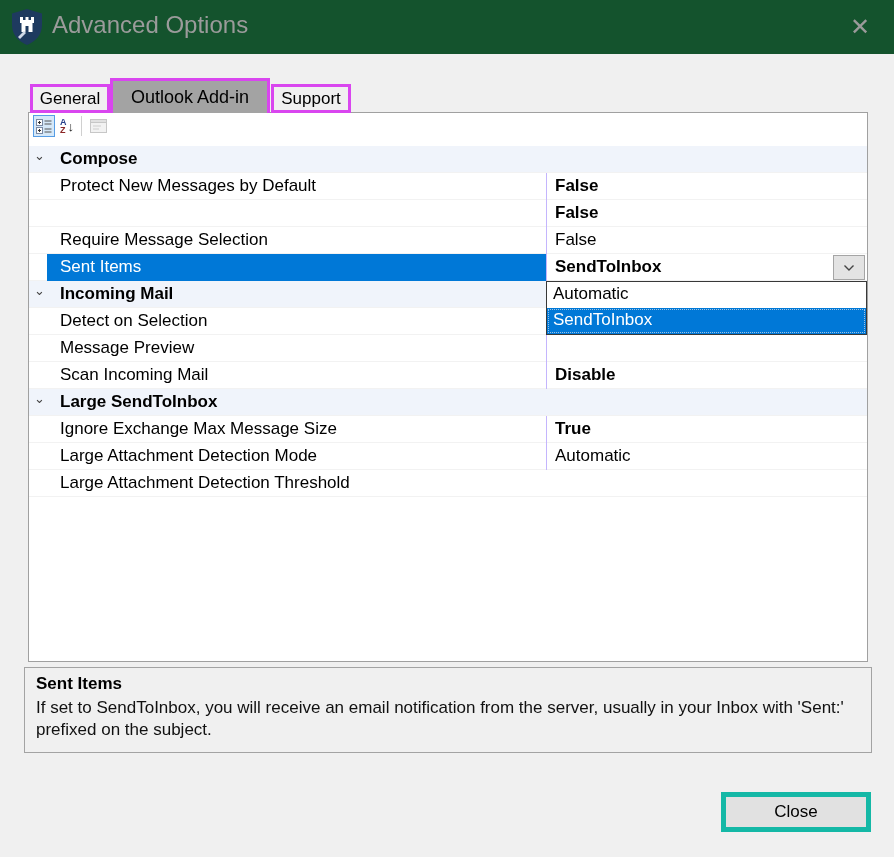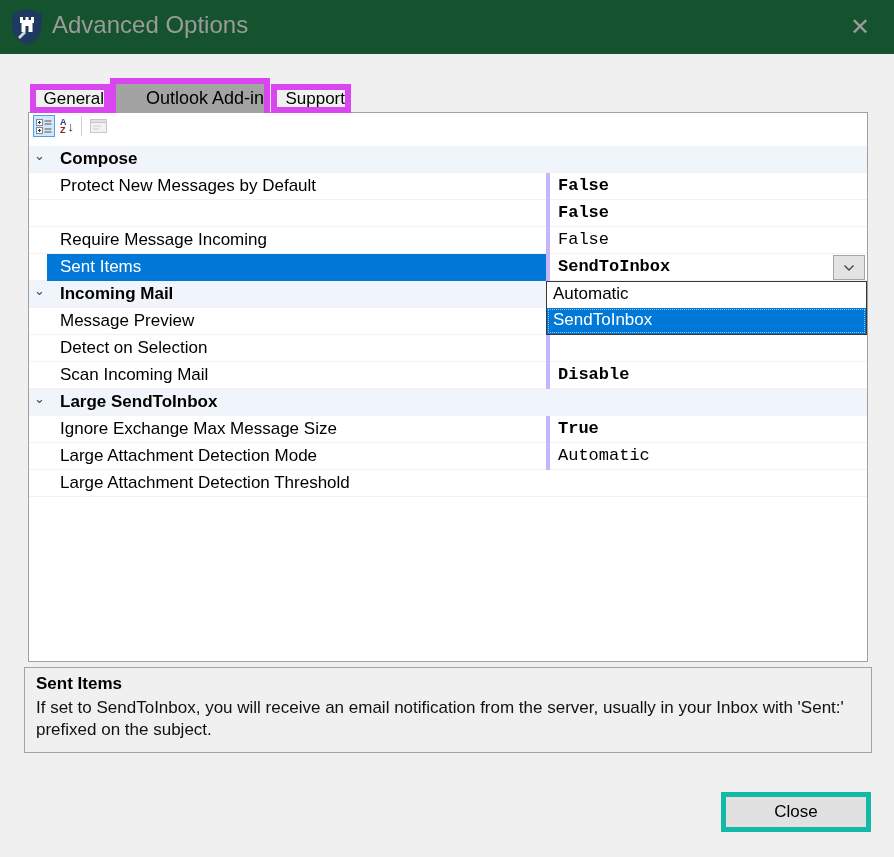--- a/index.html
+++ b/index.html
@@ -11,21 +11,21 @@
   }
   
   .titlebar { position:absolute; left:0; top:0; width:894px; height:54px; background:#14532d; }
   .app-icon { position:absolute; left:10px; top:8px; width:34px; height:38px; }
   .app-title { position:absolute; left:52px; top:11px; font-size:24px; color:#9b9b9b; }
   .win-close { position:absolute; right:14px; top:8px; width:40px; height:38px;
     display:flex; align-items:center; justify-content:center;
     font-size:24px; color:#9a9a9a; cursor:default; }
   
   .tab { position:absolute; top:84px; height:29px; background:#f0f0f0;
-    border:6px solid #d946ef; display:flex; align-items:center; justify-content:flex-end;
+    border:3px solid #d946ef; display:flex; align-items:center; justify-content:center;
     font-size:17px; z-index:2; }
   .tab.selected { top:78px; height:35px; background:#a3a3a3; border-bottom:none; z-index:4;
     font-size:18px; }
   #tab-general { left:30px; width:80px; }
   #tab-addin   { left:110px; width:160px; }
   #tab-support { left:271px; width:80px; }
   
   .grid { position:absolute; left:28px; top:112px; width:840px; height:550px;
     background:#ffffff; border:1px solid #a0a0a0; z-index:1; }
   .pg-toolbar { position:absolute; left:0; top:0; width:100%; height:27px; background:#ffffff; }
@@ -42,21 +42,21 @@
   .grid-row { position:relative; width:838px; height:27px; font-size:17px;
     border-bottom:1px solid #f2f2f2; background:#ffffff; }
   .grid-row.category { background:#f0f4fb; font-weight:bold; }
   .cat-chev { position:absolute; left:5px; top:2px; font-size:13px; color:#444; font-weight:normal; }
   .cat-label { position:absolute; left:31px; top:3px; }
   .prop-name { position:absolute; left:0; top:0; width:517px; height:27px;
     padding:3px 0 0 31px; overflow:hidden; white-space:nowrap; }
   .grid-row.selected .prop-name { left:18px; width:499px; padding-left:13px;
     background:#0078d7; color:#ffffff; }
   .prop-value { position:absolute; left:517px; top:0; width:321px; height:27px;
-    padding:3px 0 0 8px; border-left:4px solid #c4b5fd; overflow:hidden; white-space:nowrap;font-family:Liberation Mono, monospace; }
+    padding:3px 0 0 8px; border-left:1px solid #c4b5fd; overflow:hidden; white-space:nowrap; }
   .prop-value.bold { font-weight:bold; }
   .combo-btn { position:absolute; right:2px; top:1px; width:32px; height:25px;
     background:#e3e3e3; border:1px solid #a5a5a5;
     display:flex; align-items:center; justify-content:center; }
   
   .popup { position:absolute; left:517px; top:168px; width:321px;
     background:#ffffff; border:1px solid #383838; z-index:6; }
   .popup-item { height:26px; font-size:17px; padding:2px 0 0 6px; white-space:nowrap; }
   .popup-item.selected { background:#0078d7; color:#ffffff; outline:1px dotted #9cc3e5; outline-offset:-2px; }
   
@@ -137,41 +137,41 @@
           <span class="cat-label">Compose</span>
         </div>
         <div class="grid-row property">
           <div class="prop-name">Protect New Messages by Default</div>
           <div class="prop-value bold"><span>False</span></div>
         </div>
         <div class="grid-row property">
           <div class="prop-value bold"><span>False</span></div>
         </div>
         <div class="grid-row property">
-          <div class="prop-name">Require Message Incoming</div>
+          <div class="prop-name">Require Message Selection</div>
           <div class="prop-value"><span>False</span></div>
         </div>
         <div class="grid-row property selected">
           <div class="prop-name">Sent Items</div>
           <div class="prop-value bold"><span>SendToInbox</span><div class="combo-btn">
               <svg width="12" height="8" viewBox="0 0 12 8">
                 <path d="M1.5 1.5 L6 6 L10.5 1.5" fill="none" stroke="#444" stroke-width="1.4"></path>
               </svg>
             </div></div>
         </div>
         <div class="grid-row category">
           <span class="cat-chev">⌄</span>
           <span class="cat-label">Incoming Mail</span>
         </div>
         <div class="grid-row property">
+          <div class="prop-name">Detect on Selection</div>
+          <div class="prop-value"></div>
+        </div>
+        <div class="grid-row property">
           <div class="prop-name">Message Preview</div>
-          <div class="prop-value"></div>
-        </div>
-        <div class="grid-row property">
-          <div class="prop-name">Detect on Selection</div>
           <div class="prop-value"></div>
         </div>
         <div class="grid-row property">
           <div class="prop-name">Scan Incoming Mail</div>
           <div class="prop-value bold"><span>Disable</span></div>
         </div>
         <div class="grid-row category">
           <span class="cat-chev">⌄</span>
           <span class="cat-label">Large SendToInbox</span>
         </div>

